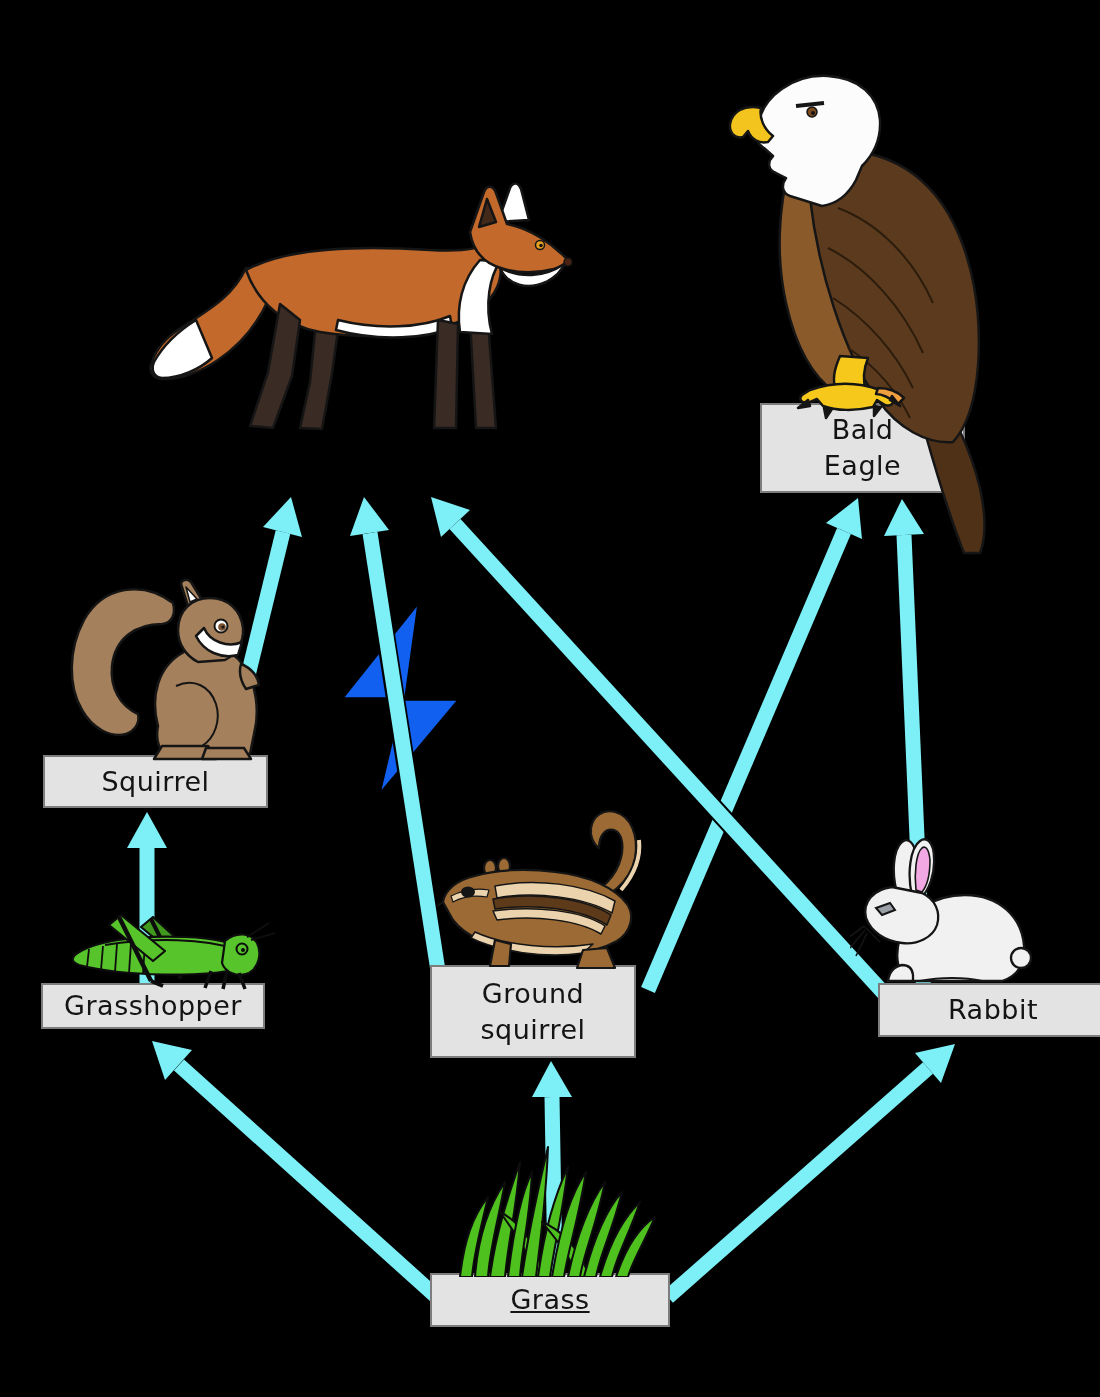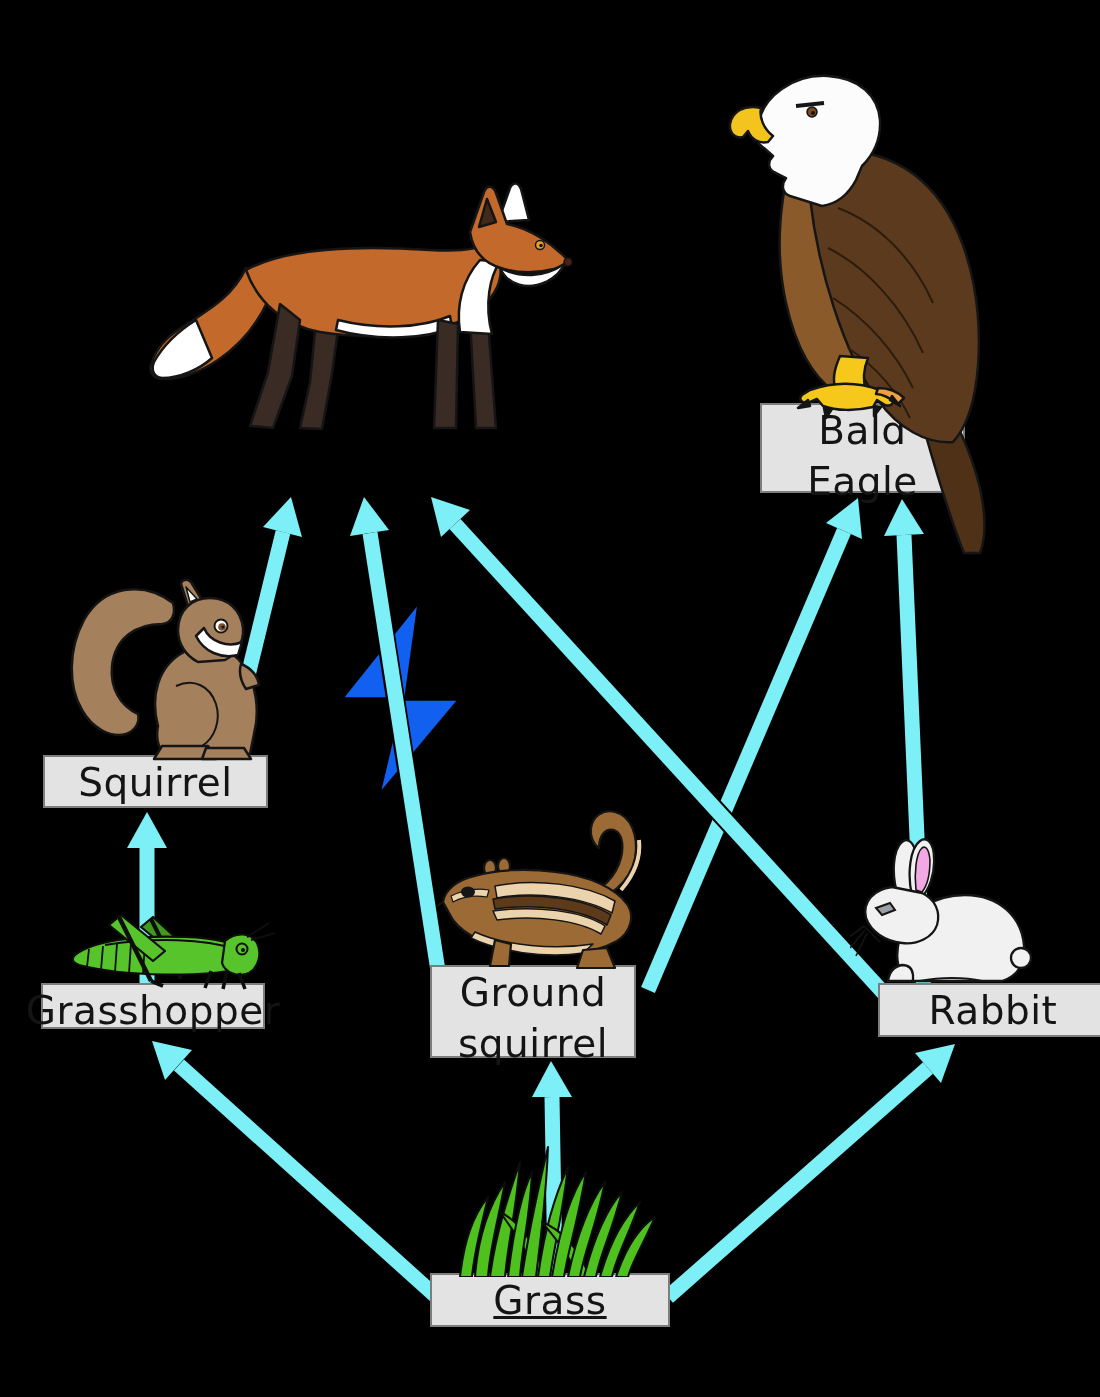--- a/index.html
+++ b/index.html
@@ -1,21 +1,21 @@
 <!DOCTYPE html>
 <html><head>
 <meta charset="utf-8">
 <style>
   html,body{margin:0;padding:0;background:#000;}
   #stage{position:relative;width:1100px;height:1397px;background:#000;overflow:hidden;
          font-family:"DejaVu Sans","Liberation Sans",sans-serif;}
   svg.edges{position:absolute;left:0;top:0;z-index:1;}
   .node{position:absolute;z-index:2;background:#E3E3E3;border:2px solid #7D7D7D;
-        box-sizing:border-box;display:flex;justify-content:center;
-        text-align:center;color:#141414;font-size:39px;line-height:1.32;
+        box-sizing:border-box;display:flex;align-items:center;justify-content:center;
+        text-align:center;color:#141414;font-size:27px;line-height:1.32;
         white-space:pre-line;letter-spacing:0.5px;}
   .animal{position:absolute;z-index:3;}
   #box-fox{left:158px;top:436px;width:379px;height:55px;}
   #box-eagle{left:760px;top:403px;width:205px;height:90px;}
   #box-squirrel{left:43px;top:755px;width:225px;height:53px;}
   #box-grasshopper{left:41px;top:983px;width:224px;height:46px;}
   #box-gs{left:430px;top:965px;width:206px;height:93px;}
   #box-rabbit{left:878px;top:983px;width:230px;height:54px;}
   #box-grass{left:430px;top:1273px;width:240px;height:54px;text-decoration:underline;}
   #il-fox{left:140px;top:172px;}

